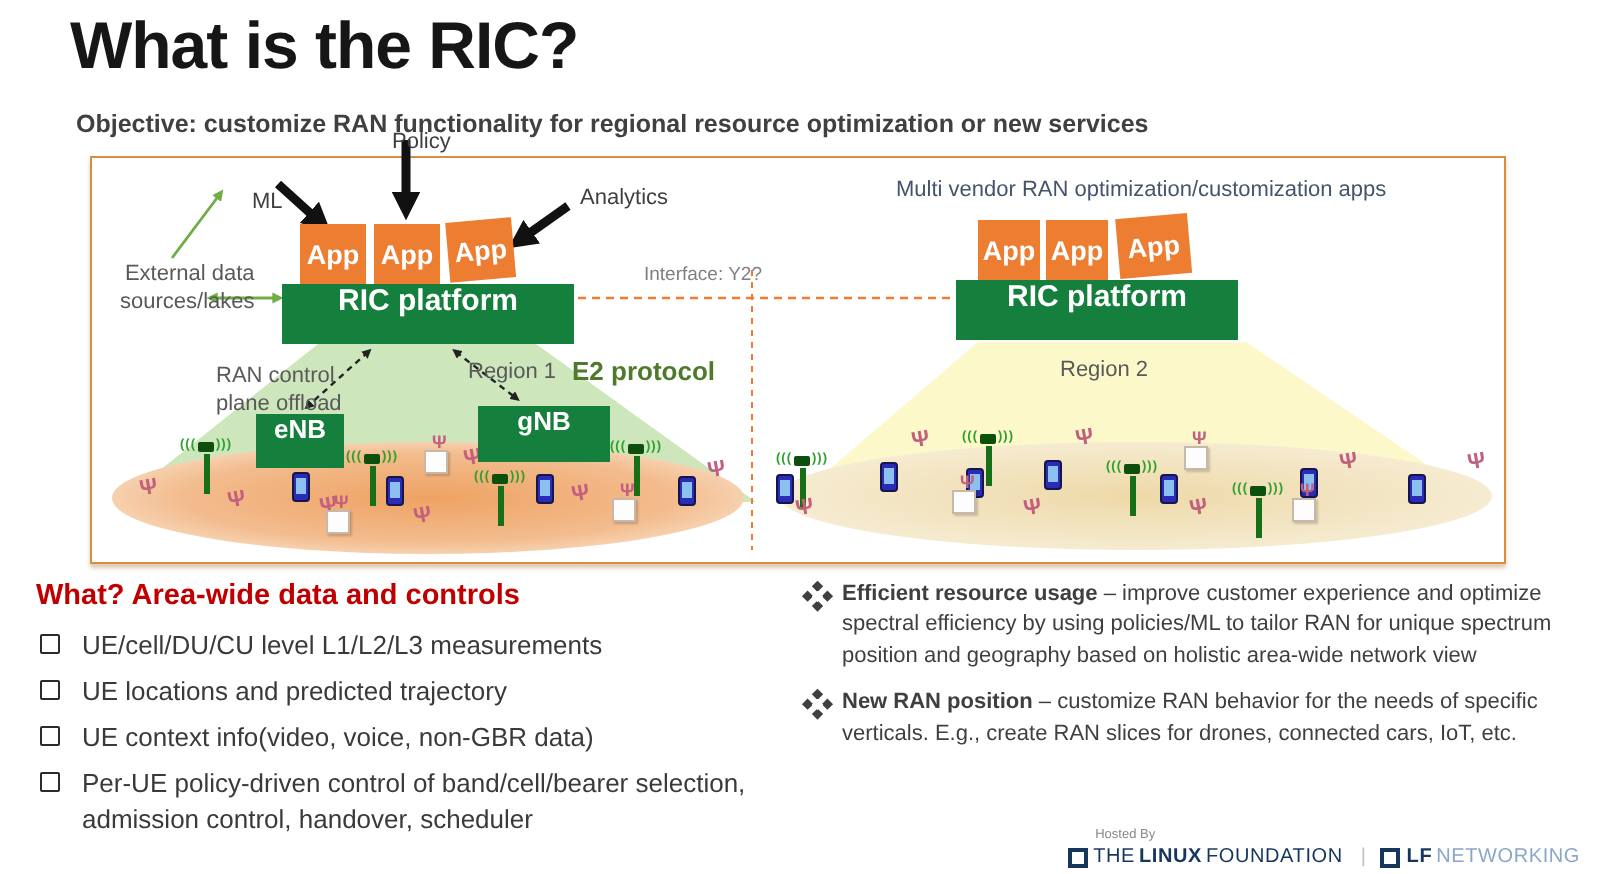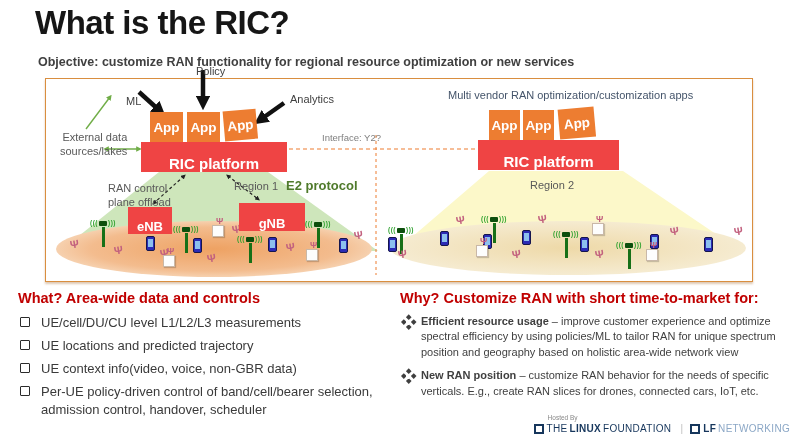--- a/index.html
+++ b/index.html
@@ -16,21 +16,21 @@
            box-shadow:0 2px 2px rgba(160,100,40,.35);}
   .diagram svg{position:absolute;left:0;top:0;overflow:visible;}
   .layer{position:absolute;left:0;top:0;width:100%;height:100%;}
 
   .dlabel{position:absolute;font-size:11px;color:#595959;white-space:pre-line;line-height:1.25;padding-left:12px;}
   .dark{color:#3f3f3f;}
   .e2{font-size:13px;font-weight:700;color:#4F7A2B;}
   .iface{font-size:9.5px;color:#7f7f7f;margin-left:16px;}
   .mv{font-size:11px;color:#44546A;}
 
-  .blackbox{position:absolute;background:#ef4444;color:#fff;display:flex;align-items:flex-end;justify-content:center;
+  .blackbox{position:absolute;background:#15803d;color:#fff;display:flex;align-items:flex-start;justify-content:center;
             font-weight:600;}
   .ric{font-size:15px;}
   .nb{font-size:13px;font-weight:700;}
   .app{position:absolute;background:#ED7D31;color:#fff;display:flex;align-items:center;justify-content:center;
        font-size:13.5px;font-weight:700;}
   .tilt{transform:rotate(-5deg) translateY(-2px);}
 
   
   .sc{position:absolute;}
   .tower{display:flex;flex-direction:column;align-items:center;transform:translateX(-50%);}
@@ -290,21 +290,20 @@
         </div>
 
         <div class="what-item">
           <span class="sqbullet"></span>
           <span>Per-UE policy-driven control of band/cell/bearer selection, admission control, handover, scheduler</span>
         </div>
       </div>
   </div>
 
   <div class="col why">
-    <h3>Why? Customize RAN with short time-to-market for:</h3>
     <div>
 
         <div class="why-item">
           <span class="diamond"></span>
           <span><b>Efficient resource usage</b><span> – improve customer experience and optimize spectral efficiency by using policies/ML to tailor RAN for unique spectrum position and geography based on holistic area-wide network view</span></span>
         </div>
 
         <div class="why-item">
           <span class="diamond"></span>
           <span><b>New RAN position</b><span> – customize RAN behavior for the needs of specific verticals. E.g., create RAN slices for drones, connected cars, IoT, etc.</span></span>

